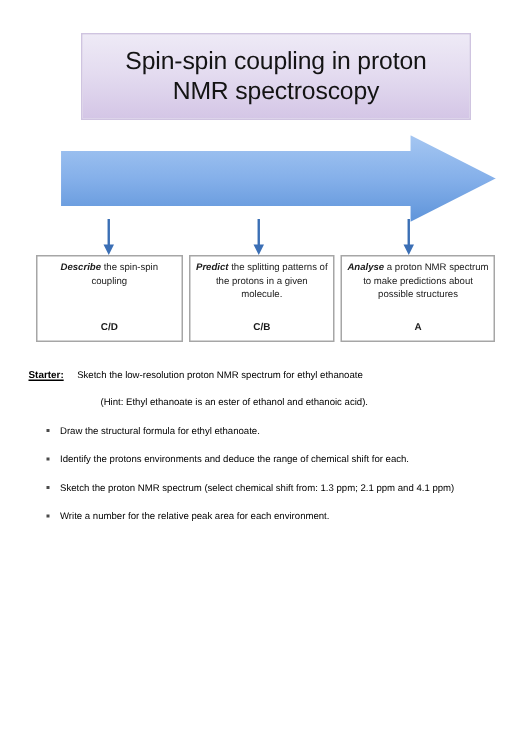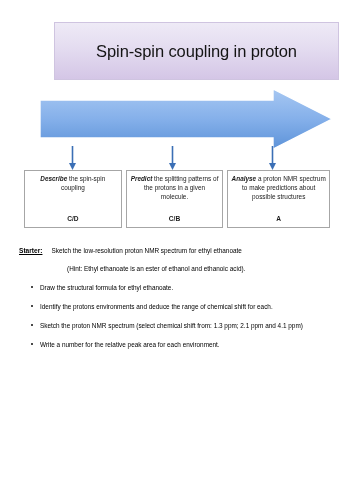--- a/index.html
+++ b/index.html
@@ -14,21 +14,21 @@
     overflow: hidden;
     font-family: "Liberation Sans", sans-serif;
     color: #000000;
   }
 
   
   #title-banner {
     position: absolute;
     left: 54px;
     top: 22px;
-    width: 285px;
+    width: 260px;
     height: 58px;
     box-sizing: border-box;
     background: linear-gradient(to bottom, #eeeaf6 0%, #e4dcf0 45%, #d4c6e6 100%);
     border: 1px solid #cfc4e0;
     display: flex;
     align-items: center;
     justify-content: center;
     text-align: center;
   }
   #title-text {
@@ -148,20 +148,21 @@
     height: 2px;
     background: #4a4a4a;
   }
 </style>
 </head>
 <body>
 
 <div id="title-banner">
   <div id="title-text">
     <span>Spin-spin coupling in proton</span><br>
+    <span>NMR spectroscopy</span>
   </div>
 </div>
 
 <svg id="progress-arrow" viewBox="0 0 296 62" preserveAspectRatio="none">
   <defs>
     <linearGradient id="arrowGrad" x1="0" y1="0" x2="0" y2="1">
       <stop offset="0%" stop-color="#a6c7f2"></stop>
       <stop offset="50%" stop-color="#85b0ea"></stop>
       <stop offset="100%" stop-color="#5d93d9"></stop>
     </linearGradient>

